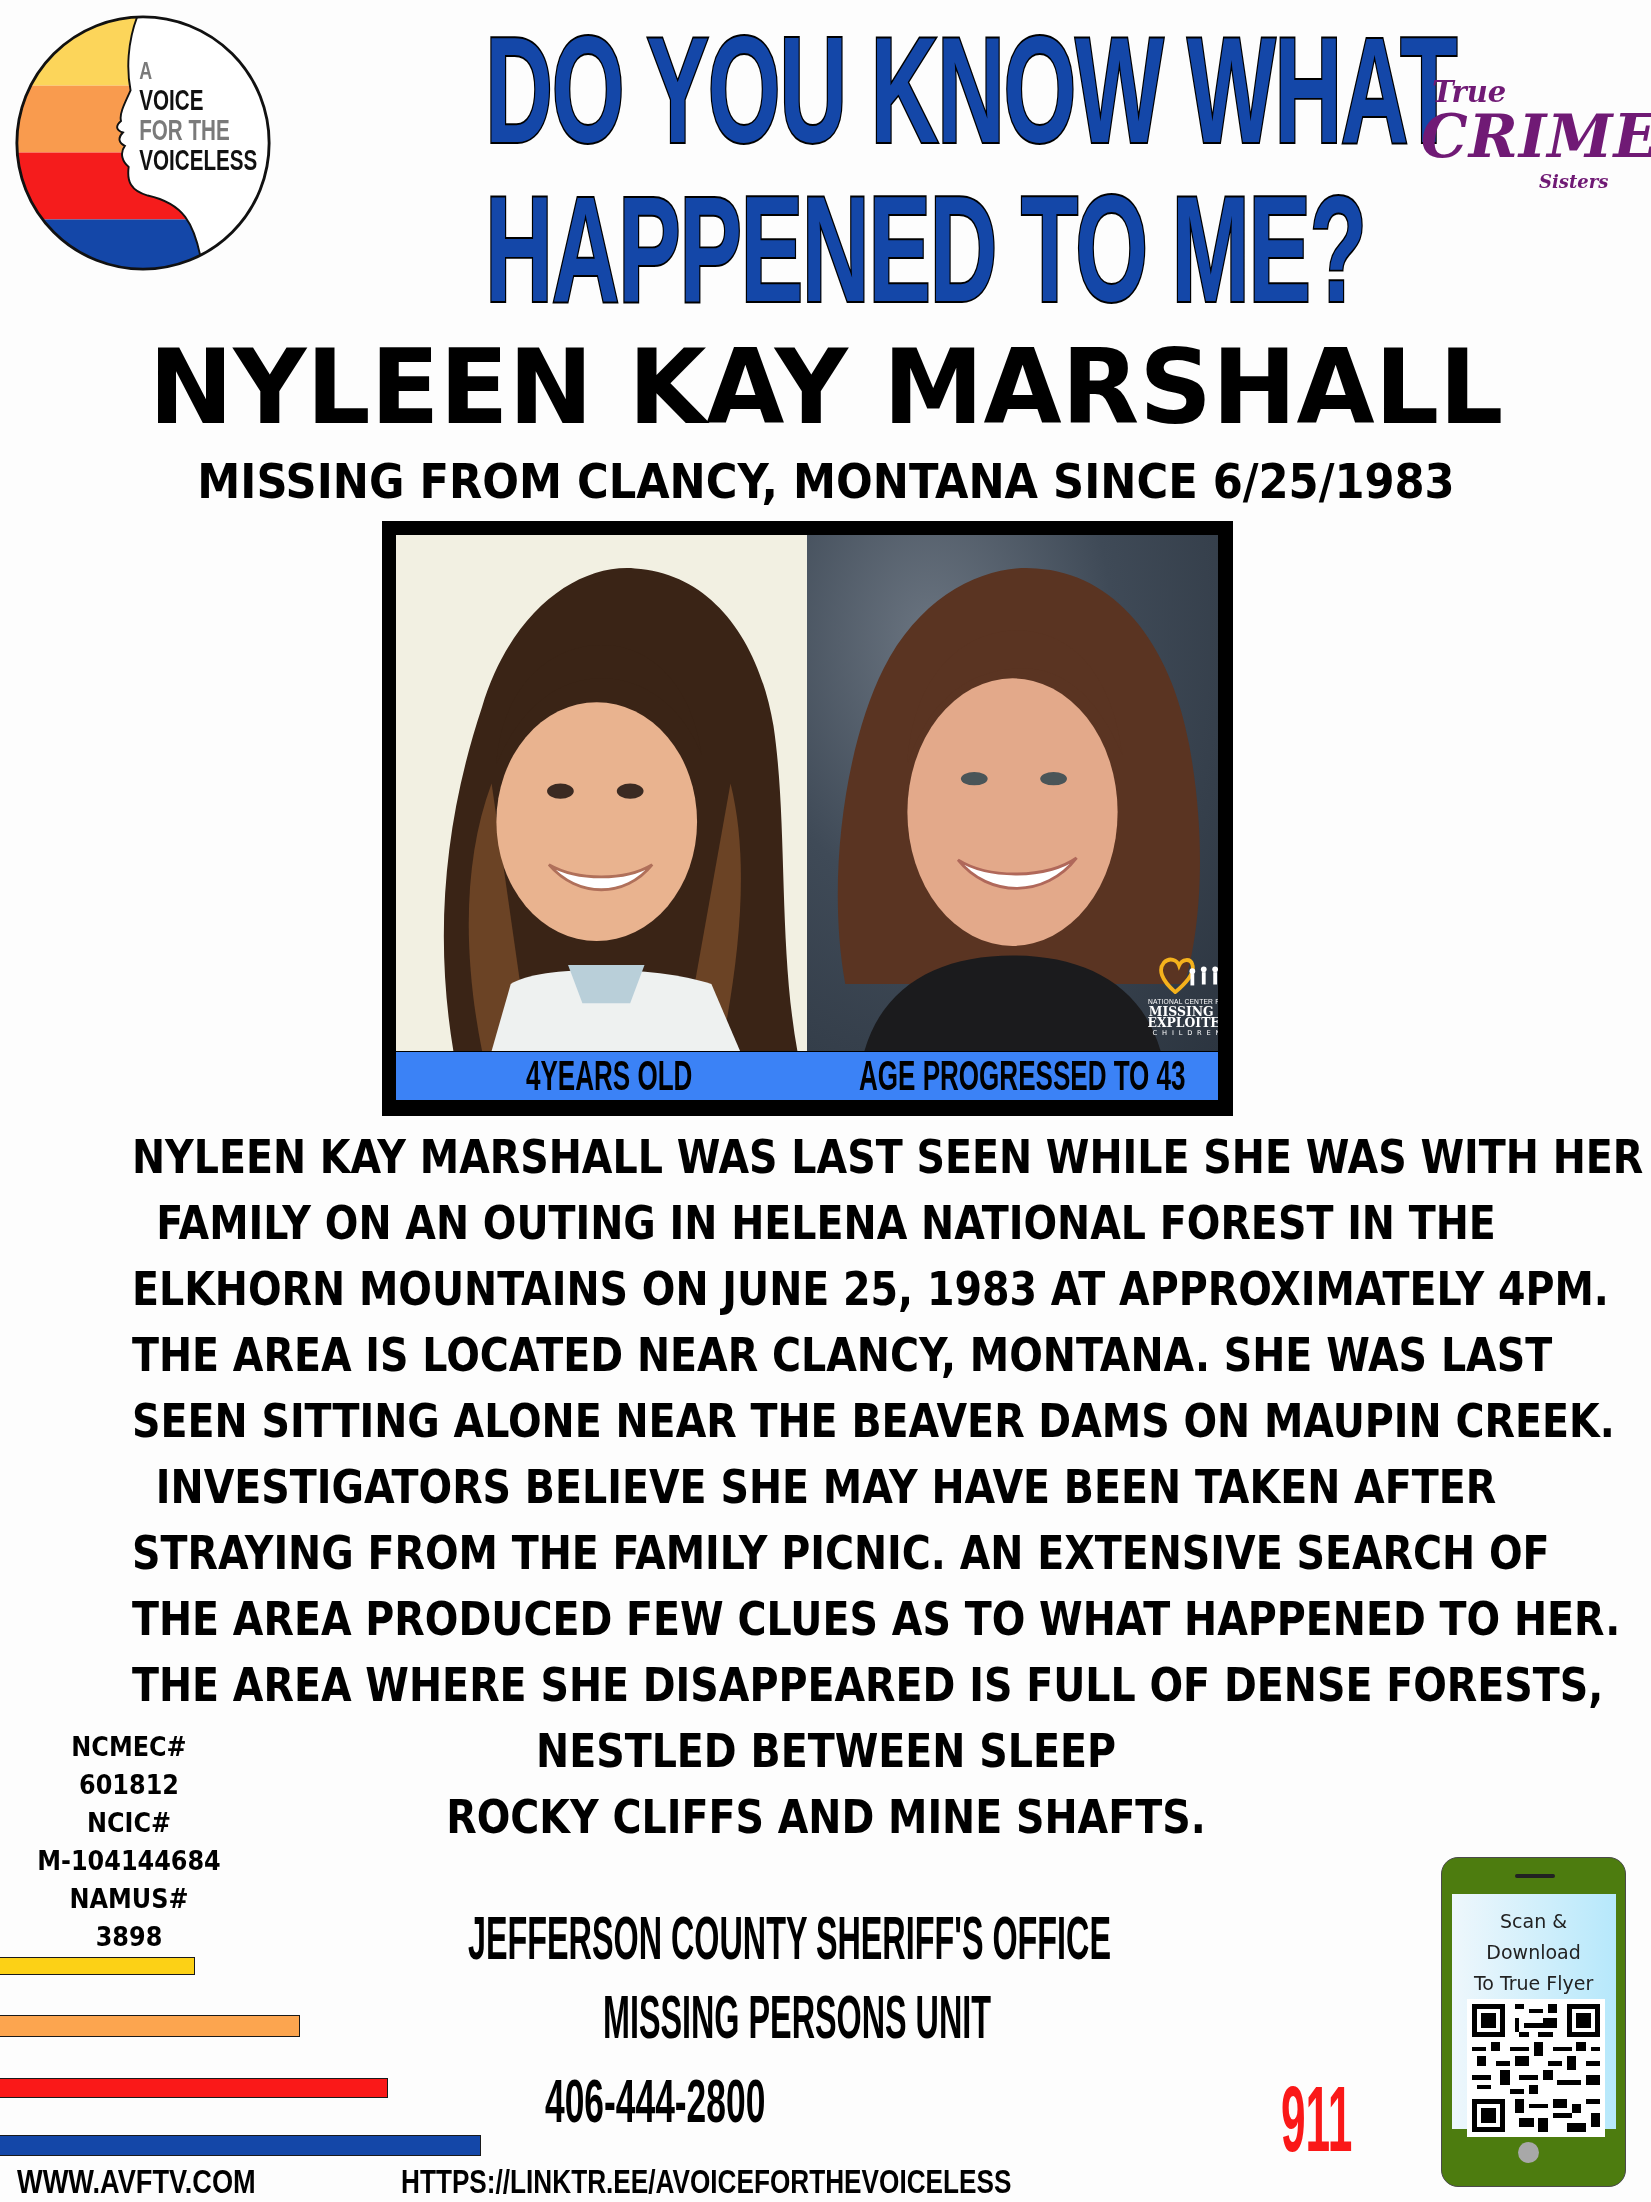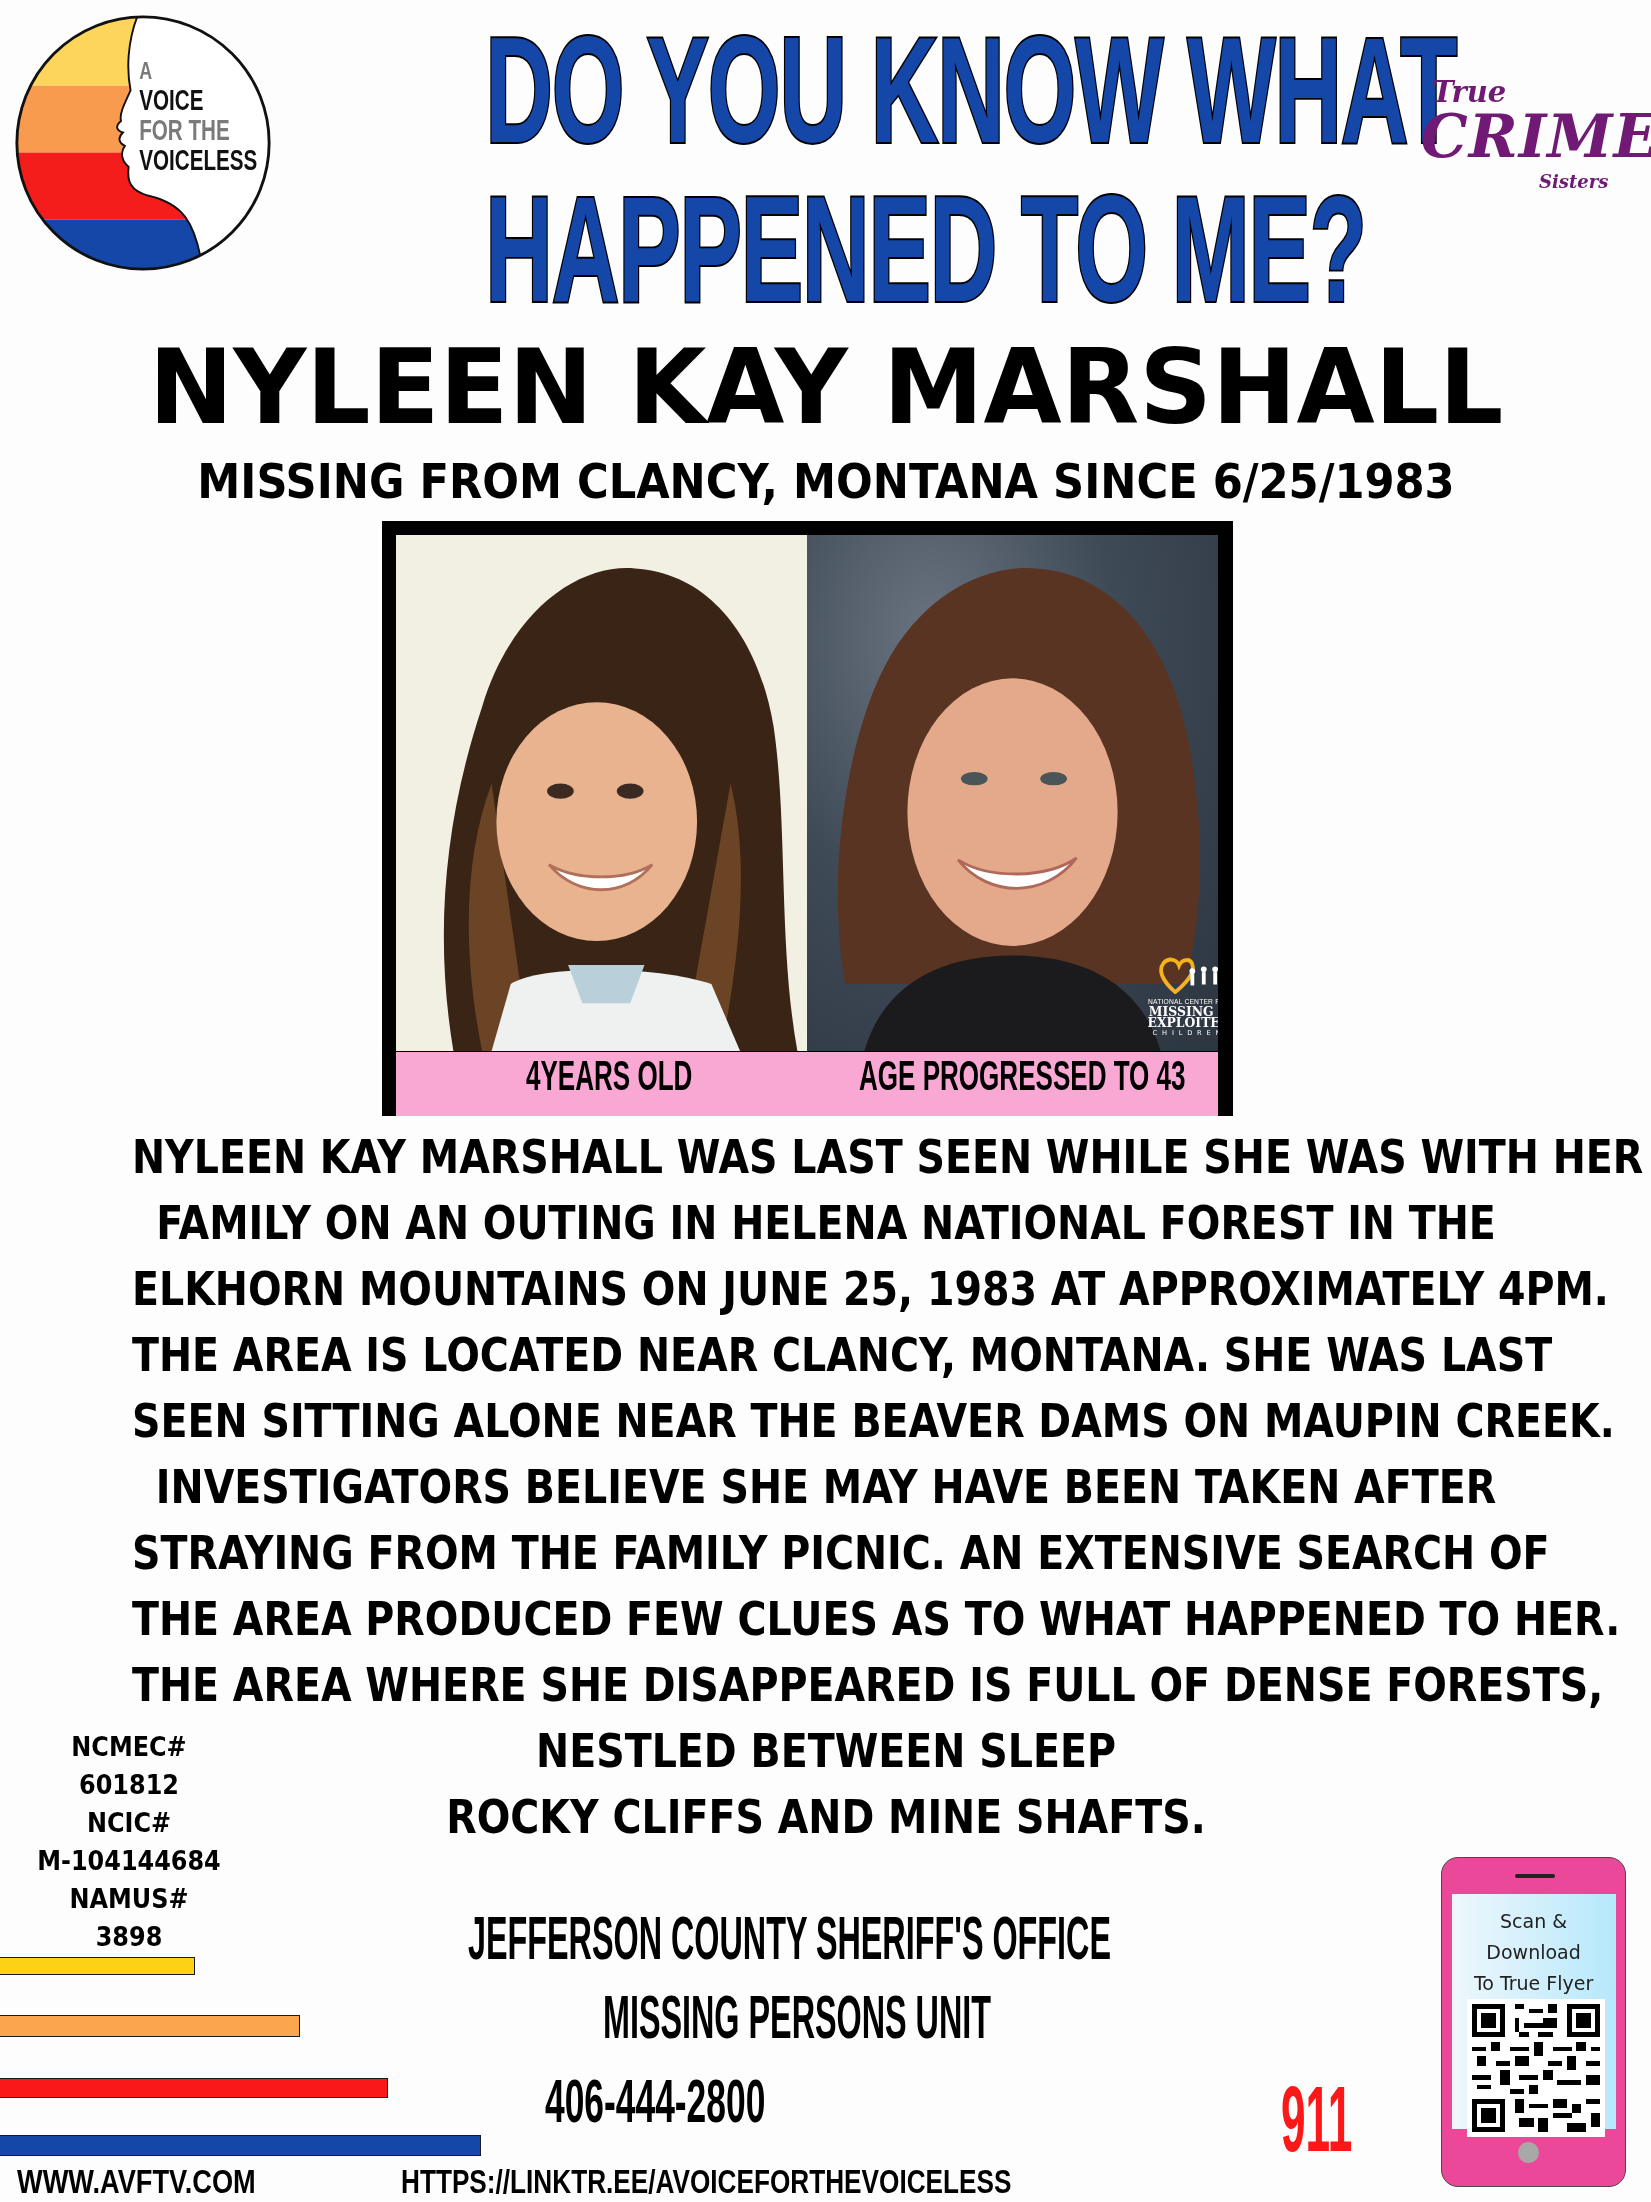--- a/index.html
+++ b/index.html
@@ -36,21 +36,21 @@
   #subtitle { left:0; width:1652px; top:453px; text-align:center; font-weight:bold;
               font-size:48px; line-height:57px; font-family:"DejaVu Sans", sans-serif;
               transform:scaleX(0.9); transform-origin:center top; white-space:nowrap; }
 
   
   #photo-frame { left:382px; top:521px; width:851px; height:595px; background:#000; }
   .photo { position:absolute; top:14.3px; height:516px; overflow:hidden; }
   #photo-child { left:14.3px; width:411px; background:#f4f2e6; }
   #photo-adult { left:425px; width:411px;
     background: radial-gradient(ellipse at 30% 20%, #6a7480 0%, #3f4a57 45%, #2c3540 100%); }
-  #caption-strip { position:absolute; left:14.3px; top:531px; width:822px; height:64px; background:#f9a8d4; }
+  #caption-strip { position:absolute; left:14.3px; top:531px; width:822px; height:48px; background:#3b82f6; }
   .caption { position:absolute; top:1.9px; font-family:"Liberation Sans", sans-serif; font-weight:bold;
              font-size:42px; line-height:44px; white-space:nowrap; transform:scaleX(0.62); transform-origin:left top; }
   #caption-child { left:130px; }
   #caption-adult { left:463px; }
 
   
   #ncmec { position:absolute; left:339px; top:421px; width:86px; height:91px; color:#fff; text-align:center; }
   #ncmec .small { font-family:"Liberation Sans", sans-serif; font-size:6.7px; line-height:7.6px; letter-spacing:0.2px; }
   #ncmec .big { font-family:"DejaVu Serif", serif; font-weight:bold; font-size:12.4px; line-height:11.5px; }
   #ncmec .kids { font-size:6.7px; letter-spacing:4.8px; line-height:9.6px; }
@@ -78,21 +78,21 @@
   #sheriff { left:468px; top:1907px; font-size:61px; line-height:63px; transform:scaleX(0.53); }
   #unit { left:603px; top:1986px; font-size:61px; line-height:63px; transform:scaleX(0.53); }
   #phone { left:545px; top:2070px; font-size:61px; line-height:63px; transform:scaleX(0.58); }
   #emergency { left:1281px; top:2072px; font-size:92px; line-height:94px; color:#fa1818; transform:scaleX(0.48); }
 
   
   #website { left:17px; top:2162px; font-size:34px; line-height:38px; transform:scaleX(0.8); }
   #linktree { left:401px; top:2162px; font-size:34px; line-height:38px; transform:scaleX(0.77); }
 
   
-  #qr-phone { left:1441px; top:1857px; width:185px; height:330px; background:#ec4899;
+  #qr-phone { left:1441px; top:1857px; width:185px; height:330px; background:#4d7c0f;
               border:1.9px solid #4a4a4a; border-radius:17px; box-sizing:border-box; }
   #qr-speaker { position:absolute; left:73px; top:16.3px; width:40px; height:3.8px; background:#222; border-radius:1.9px; }
   #qr-screen { position:absolute; left:9.6px; top:36px; width:164px; height:235px;
                background:linear-gradient(90deg,#eef7fc 0%,#cdeefb 60%,#b6e8fb 100%); }
   #qr-text { position:absolute; left:0; top:11.5px; width:164px; text-align:center; font-family:"DejaVu Sans", sans-serif;
              font-size:19px; line-height:31px; color:#222; }
   #qr-code { position:absolute; left:15.3px; top:105px; width:138px; height:138px; background:#fff; }
   #qr-home { position:absolute; left:76px; top:284px; width:21px; height:21px; border-radius:50%; background:#a8a8a8; }
 </style>
 </head>

